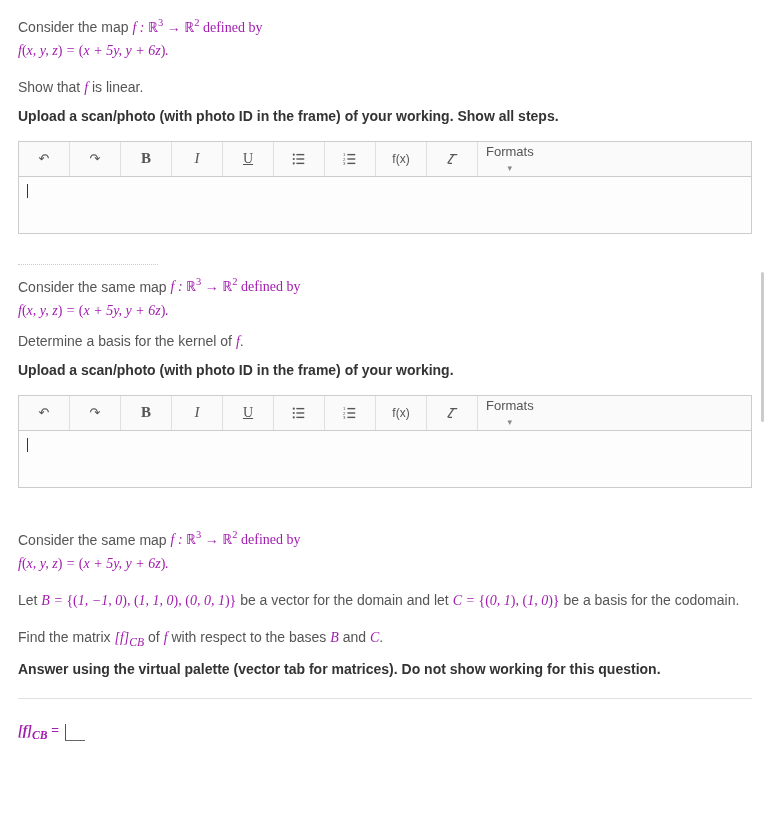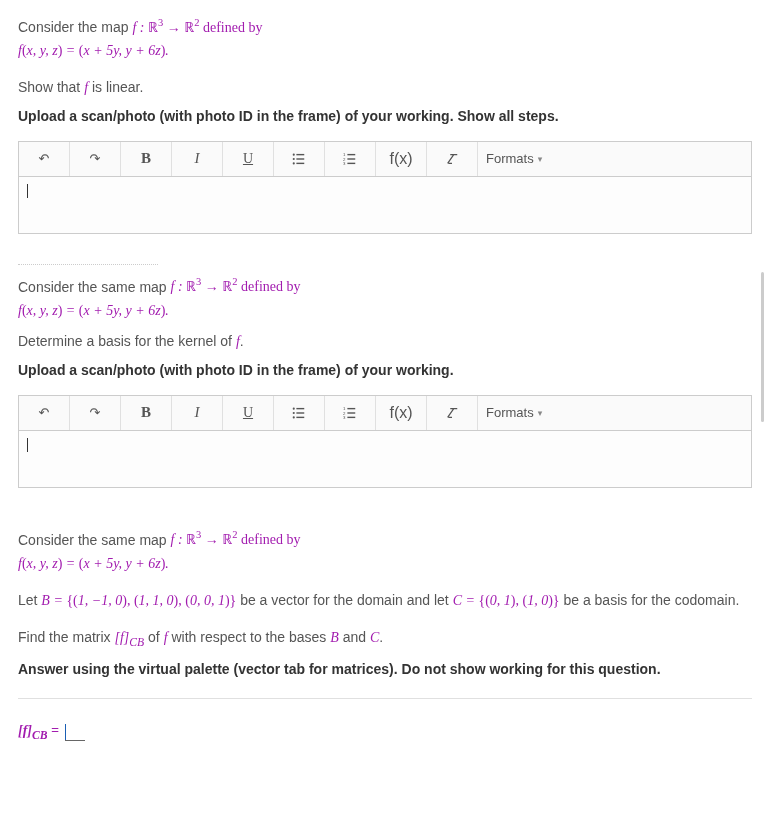--- a/index.html
+++ b/index.html
@@ -55,20 +55,21 @@
     border-right: 1px solid #e0e0e0;
     font-size: 13px;
     color: #555;
     cursor: pointer;
     user-select: none;
   }
   .toolbar .tb-btn.formats {
     border-right: none;
     font-size: 13px;
     gap: 4px;
+    flex-direction: column;
   }
   .toolbar .tb-btn svg { width: 14px; height: 14px; }
   .toolbar .tb-btn .caret {
     font-size: 9px;
     color: #888;
   }
   .editor-body {
     min-height: 44px;
     padding: 6px 8px;
     background: #fdfdfd;
@@ -113,21 +114,21 @@
     top: 272px;
     width: 3px;
     height: 150px;
     background: #ccc;
     border-radius: 2px;
   }
   
   .icon-b { font-weight: bold; font-family: Georgia, serif; font-size: 15px; }
   .icon-i { font-style: italic; font-family: Georgia, serif; font-size: 15px; }
   .icon-u { text-decoration: underline; font-family: Georgia, serif; font-size: 14px; }
-  .fx { font-size: 16px; }
+  .fx { font-size: 12px; }
   .hr-full {
     border: none;
     border-top: 1px solid #e0e0e0;
     margin: 18px 0;
   }
 </style>
 </head>
 <body>
 
 <div class="question-block">

